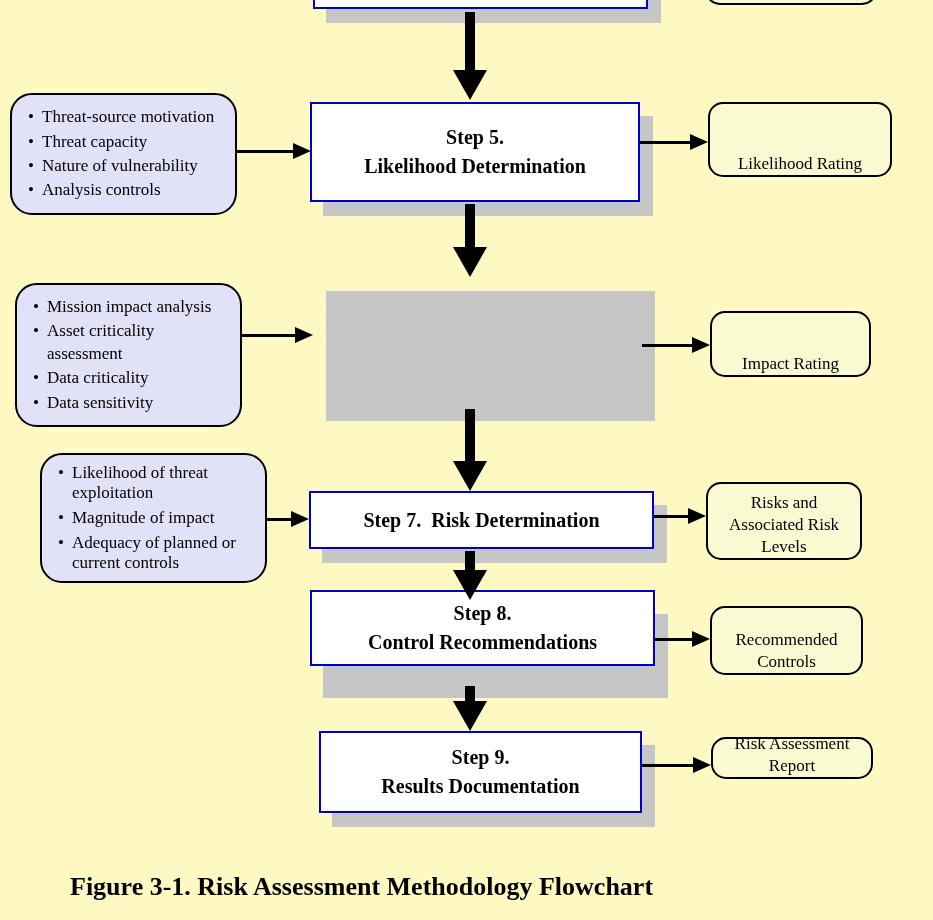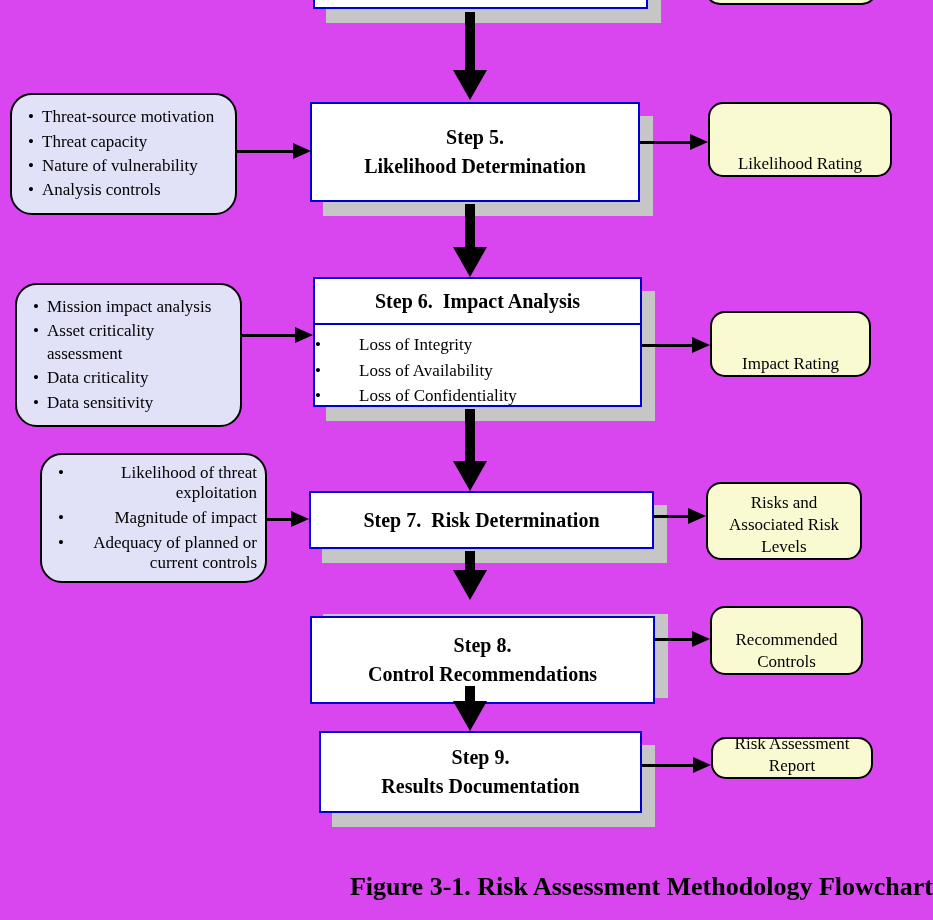--- a/index.html
+++ b/index.html
@@ -1,54 +1,54 @@
 <!DOCTYPE html>
 <html><head>
 <meta charset="utf-8">
 <title>Risk Assessment Methodology Flowchart</title>
 <style>
   html,body{margin:0;padding:0;background:#fff;}
   .canvas{
-    position:relative;width:933px;height:920px;overflow:hidden;background:#d946ef;
+    position:relative;width:933px;height:920px;overflow:hidden;background:#fef9c3;
     font-family:"Liberation Serif","DejaVu Serif",serif;color:#000;
   }
   .shadow{position:absolute;background:#c6c6c6;z-index:1;}
   .pbox{
     position:absolute;background:#ffffff;border:2px solid #0000cc;z-index:2;
     display:flex;align-items:center;justify-content:center;text-align:center;box-sizing:border-box;
   }
   .ptitle{font-weight:bold;font-size:20px;line-height:1.45;white-space:pre-wrap;}
   .pbox-split{display:block;padding:0;}
   .pbox-split .phead{
     height:44px;border-bottom:2px solid #0000cc;display:flex;align-items:center;justify-content:center;
   }
   .pbox-split ul{margin:7px 0 0 0;padding:0 0 0 44px;list-style:none;font-size:17px;line-height:1.5;text-align:left;}
   .ibox{
     position:absolute;background:#e1e1f8;border:2px solid #000;border-radius:22px;z-index:2;
     box-sizing:border-box;display:flex;flex-direction:column;justify-content:center;
     padding:8px 8px 8px 16px;font-size:17px;
   }
   .ibox ul{margin:0;padding:0;list-style:none;}
   .ibox li{position:relative;padding-left:14px;line-height:1.32;margin:2px 0;}
-  .ibox.spread li{margin:5px 0;line-height:1.18;text-align:right;}
+  .ibox.spread li{margin:5px 0;line-height:1.18;}
   li.bullet::before{content:"\2022";position:absolute;left:0;}
   .obox{
     position:absolute;background:#fafad2;border:2px solid #000;border-radius:15px;z-index:2;
     box-sizing:border-box;display:flex;align-items:flex-end;justify-content:center;text-align:center;
     font-size:17px;line-height:1.3;white-space:pre-wrap;
   }
   .vstem{position:absolute;width:10px;background:#000;z-index:3;}
   .vhead{position:absolute;width:0;height:0;border-left:17px solid transparent;
          border-right:17px solid transparent;border-top:30px solid #000;z-index:3;}
   .hstem{position:absolute;height:3px;background:#000;z-index:3;}
   .hhead{position:absolute;width:0;height:0;border-top:8px solid transparent;
          border-bottom:8px solid transparent;border-left:18px solid #000;z-index:3;}
   .caption{
     position:absolute;top:872px;left:0;width:933px;box-sizing:border-box;padding-left:70px;
-    text-align:right;font-weight:bold;font-size:26px;z-index:2;
+    text-align:left;font-weight:bold;font-size:26px;z-index:2;
   }
 </style>
 </head>
 <body>
 
 <div class="canvas">
 
   <div class="shadow" style="left:326px;top:-39px;width:335px;height:62px;"></div>
   <div class="pbox" style="left:313px;top:-53px;width:335px;height:62px;"></div>
 
@@ -91,30 +91,20 @@
       <li class="bullet">Asset criticality assessment</li>
       <li class="bullet">Data criticality</li>
       <li class="bullet">Data sensitivity</li>
     </ul>
   </div>
 
   <div class="hstem" style="left:242px;top:334px;width:55px;"></div>
   <div class="hhead" style="left:295px;top:327px;"></div>
 
   <div class="shadow" style="left:326px;top:291px;width:329px;height:130px;"></div>
-  <div class="pbox pbox-split" style="left:313px;top:277px;width:329px;height:130px;">
-    <div class="phead">
-      <div class="ptitle">Step 6.  Impact Analysis</div>
-    </div>
-    <ul>
-      <li class="bullet">Loss of Integrity</li>
-      <li class="bullet">Loss of Availability</li>
-      <li class="bullet">Loss of Confidentiality</li>
-    </ul>
-  </div>
 
   <div class="hstem" style="left:642px;top:344px;width:52px;"></div>
   <div class="hhead" style="left:692px;top:337px;"></div>
 
   <div class="obox" style="left:710px;top:311px;width:161px;height:66px;">
     <span>Impact Rating</span>
   </div>
 
   <div class="vstem" style="left:465px;top:409px;height:54px;"></div>
   <div class="vhead" style="left:453px;top:461px;"></div>
@@ -141,21 +131,21 @@
   <div class="obox" style="left:706px;top:482px;width:156px;height:78px;">
     <span>Risks and
 Associated Risk
 Levels</span>
   </div>
 
   <div class="vstem" style="left:465px;top:551px;height:21px;"></div>
   <div class="vhead" style="left:453px;top:570px;"></div>
 
   <div class="shadow" style="left:323px;top:614px;width:345px;height:84px;"></div>
-  <div class="pbox" style="left:310px;top:616px;width:345px;height:88px;">
+  <div class="pbox" style="left:310px;top:590px;width:345px;height:76px;">
     <div class="ptitle">Step 8.
 Control Recommendations</div>
   </div>
 
   <div class="hstem" style="left:655px;top:638px;width:39px;"></div>
   <div class="hhead" style="left:692px;top:631px;"></div>
 
   <div class="obox" style="left:710px;top:606px;width:153px;height:69px;">
     <span>Recommended
 Controls</span>

